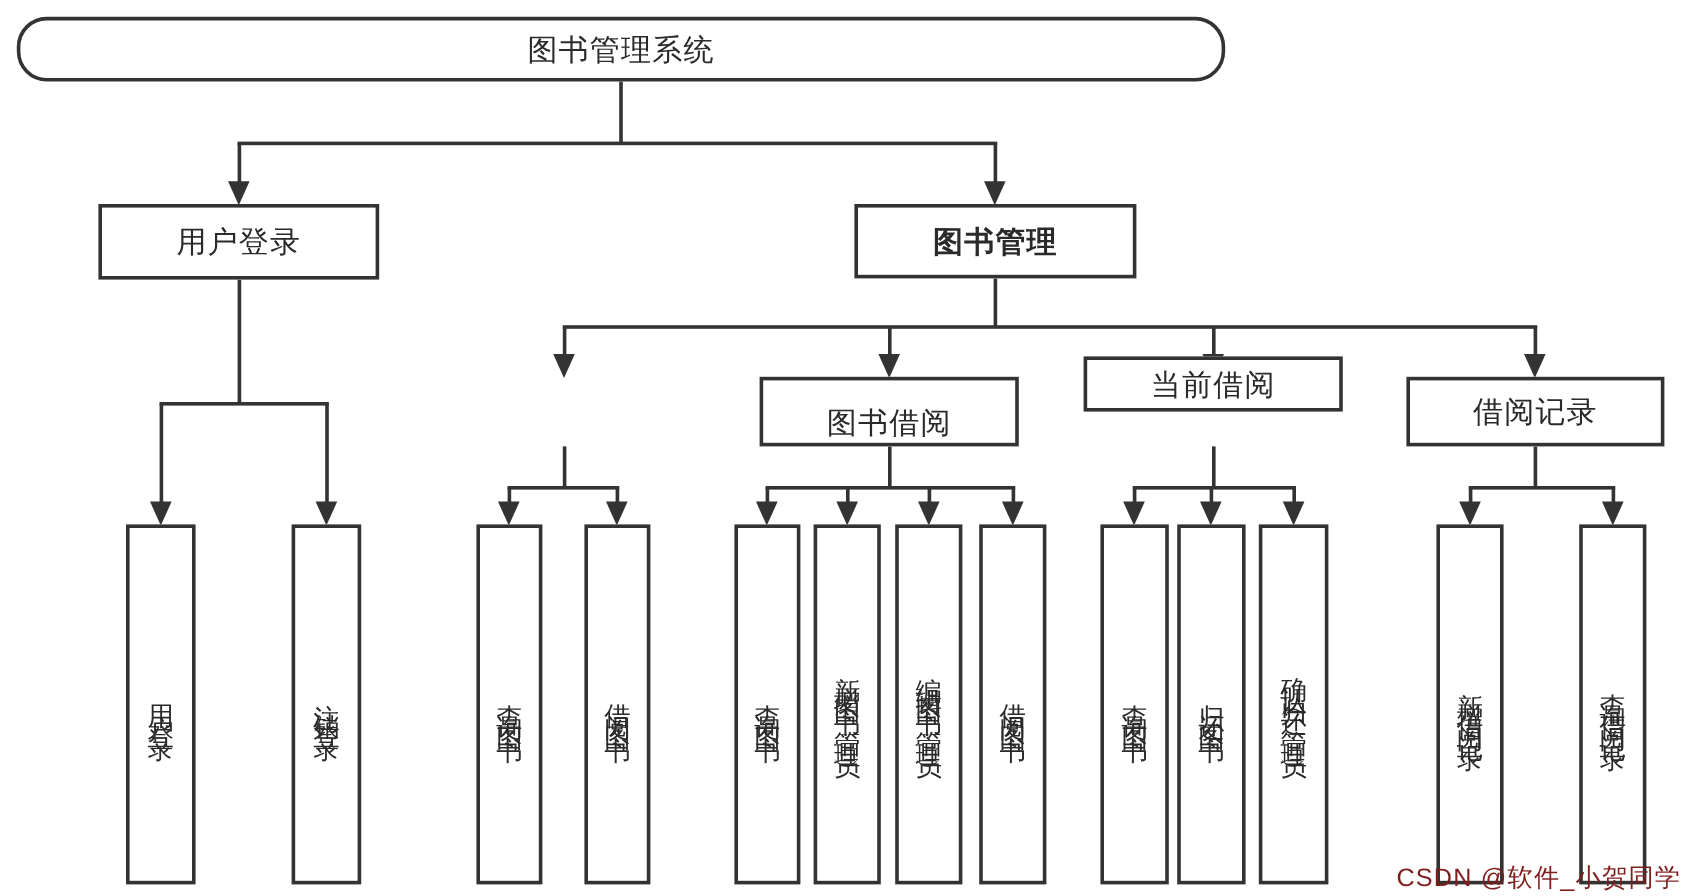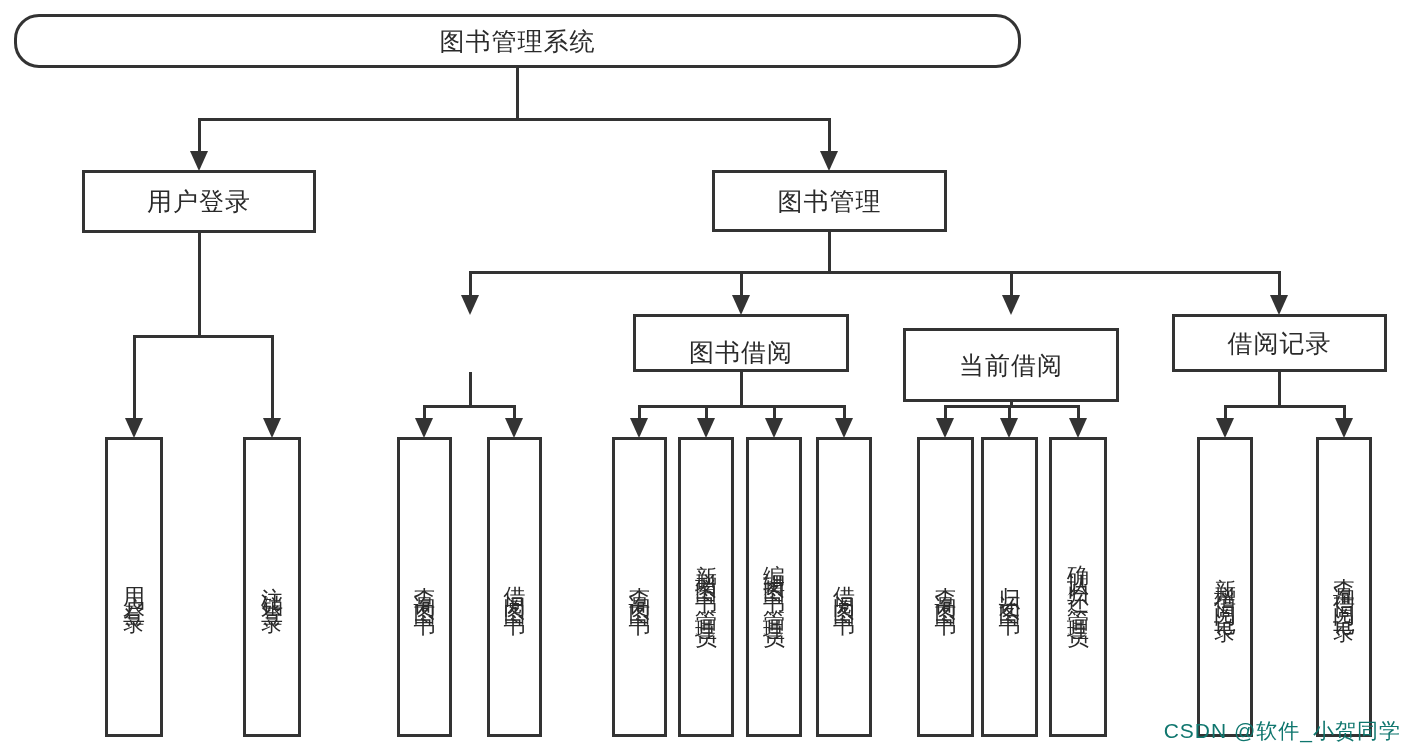--- a/index.html
+++ b/index.html
@@ -36,21 +36,21 @@
     width:0;height:0;
     border-left:9px solid transparent;
     border-right:9px solid transparent;
     border-top:20px solid #333333;
     z-index:1;
   }
   .watermark{
     position:absolute;
     right:4px;top:717px;
     font-size:21px;
-    color:#0f766e;
+    color:#7f1d1d;
     letter-spacing:1px;
     white-space:nowrap;
     z-index:3;
   }
 </style>
 </head>
 <body>
 
 <div id="canvas">
 
@@ -109,28 +109,28 @@
       <div class="arrowhead" style="left: 1335px; top: 418px;"></div>
     </div>
 
   <div class="box hbox" style="left:14px;top:14px;width:1007px;height:54px;border-radius:25px;">
     <span class="lbl">图书管理系统</span>
   </div>
 
   <div class="box hbox" style="left:82px;top:170px;width:234px;height:63px;">
     <span class="lbl">用户登录</span>
   </div>
-  <div class="box hbox" style="left:712px;top:170px;width:235px;height:62px;">
+  <div class="box hbox" style="left:712px;top:170px;width:235px;height:62px;font-weight:bold;">
     <span class="lbl">图书管理</span>
   </div>
 
   <div class="box hbox" style="left:633px;top:314px;width:216px;height:58px;align-items:flex-end;">
     <span class="lbl">图书借阅</span>
   </div>
-  <div class="box hbox" style="left:903px;top:328px;width:216px;height:74px;">
+  <div class="box hbox" style="left:903px;top:297px;width:216px;height:46px;">
     <span class="lbl">当前借阅</span>
   </div>
   <div class="box hbox" style="left:1172px;top:314px;width:215px;height:58px;">
     <span class="lbl">借阅记录</span>
   </div>
 
   <div class="box vbox" style="left:105px;top:437px;width:58px;height:300px;">
     <span class="lbl">用户登录</span>
   </div>
   <div class="box vbox" style="left:243px;top:437px;width:58px;height:300px;">

